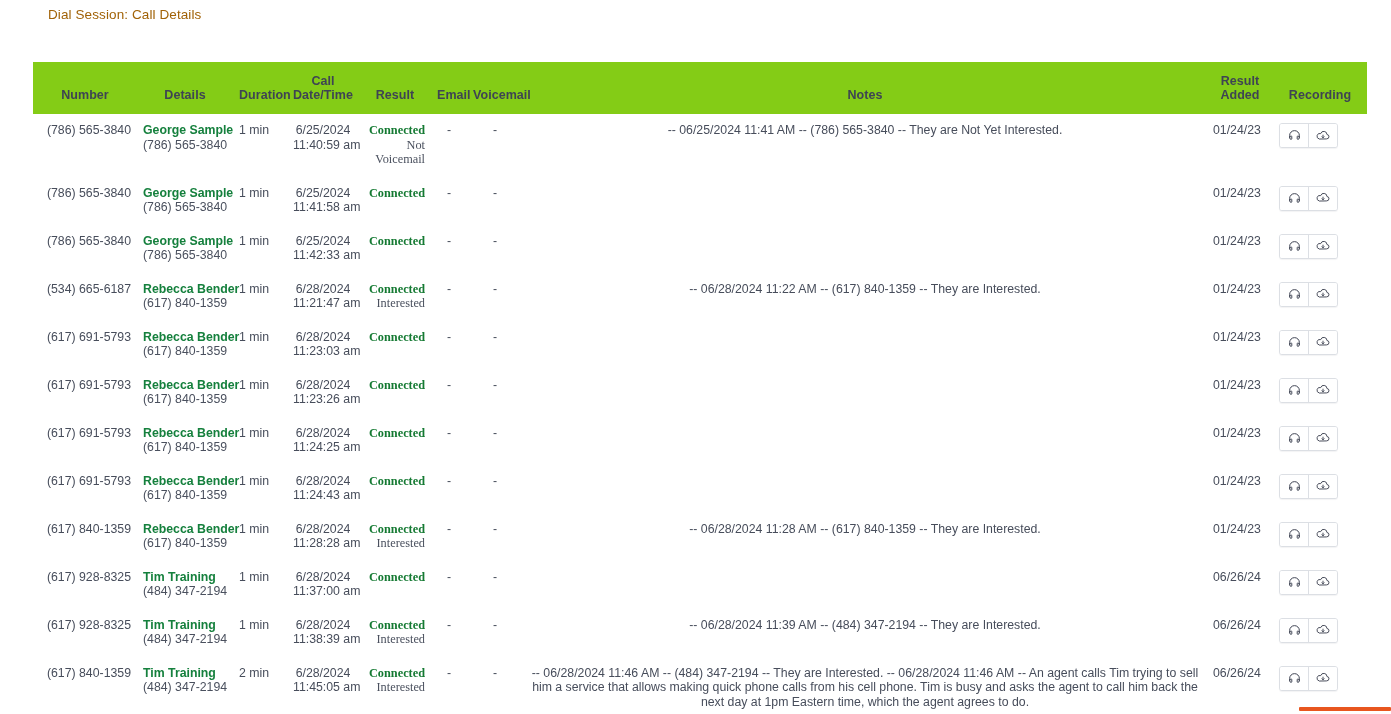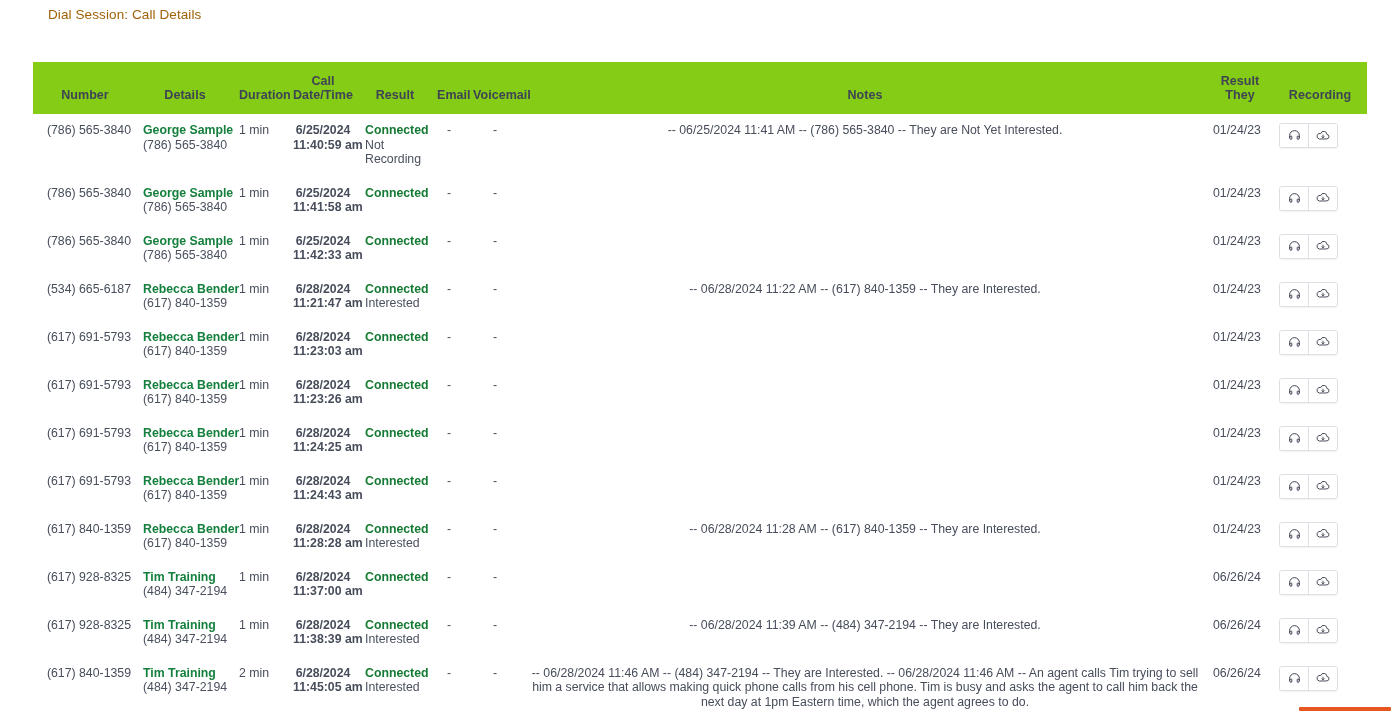--- a/index.html
+++ b/index.html
@@ -98,22 +98,22 @@
     font-size: 12.3px;
     cursor: pointer;
   }
   td.td-details .phone {
     color: #4a505e;
     display: block;
     font-weight: 400;
   }
   td.td-duration { text-align: left; white-space: nowrap; padding-left: 0; padding-right: 10px;}
   td.td-datetime { text-align: center; white-space: nowrap; padding-left: 0; padding-right: 0;}
-  td.td-datetime span { display: block; font-weight: bold; }
-  td.td-result { text-align: left; padding-left: 0; padding-right: 0; }
+  td.td-datetime span { display: block; }
+  td.td-result { text-align: right; padding-left: 0; padding-right: 0; font-family: Liberation Serif, serif; }
   td.td-result .res-main {
     display: block;
     color: #157a33;
     font-weight: 700;
   }
   td.td-result .res-sub {
     display: block;
     color: #4a505e;
     font-weight: 400;
   }
@@ -199,40 +199,40 @@
         <th class="th-datetime">
           <span>Call</span><br>
           <span>Date/Time</span>
         </th>
         <th class="th-result">Result</th>
         <th class="th-email">Email</th>
         <th class="th-voicemail">Voicemail</th>
         <th class="th-notes">Notes</th>
         <th class="th-added">
           <span>Result</span><br>
-          <span>They</span>
+          <span>Added</span>
         </th>
         <th class="th-recording">Recording</th>
       </tr>
     </thead>
     <tbody id="calls-body">
         <tr>
           <td class="td-number">(786) 565-3840</td>
           <td class="td-details">
             <span class="name">George Sample</span>
             <span class="phone">(786) 565-3840</span>
           </td>
           <td class="td-duration">1 min</td>
           <td class="td-datetime">
             <span>6/25/2024</span>
             <span>11:40:59 am</span>
           </td>
           <td class="td-result">
             <span class="res-main">Connected</span>
-            <span class="res-sub">Not Recording</span>
+            <span class="res-sub">Not Voicemail</span>
           </td>
           <td class="td-email">-</td>
           <td class="td-voicemail">-</td>
           <td class="td-notes">-- 06/25/2024 11:41 AM -- (786) 565-3840 -- They are Not Yet Interested.</td>
           <td class="td-added">01/24/23</td>
           <td class="td-recording"><span class="rec-group">
               <span class="rec-btn">
                 <svg width="13" height="13" viewBox="0 0 24 24" fill="none" stroke="#3c4150" stroke-width="1.8" stroke-linecap="round" stroke-linejoin="round">
                   <path d="M3 15v-3a9 9 0 0 1 18 0v3"></path>
                   <path d="M21 16.5a2.5 2.5 0 0 1-2.5 2.5H18a1 1 0 0 1-1-1v-4a1 1 0 0 1 1-1h.5A2.5 2.5 0 0 1 21 15.5z"></path>

